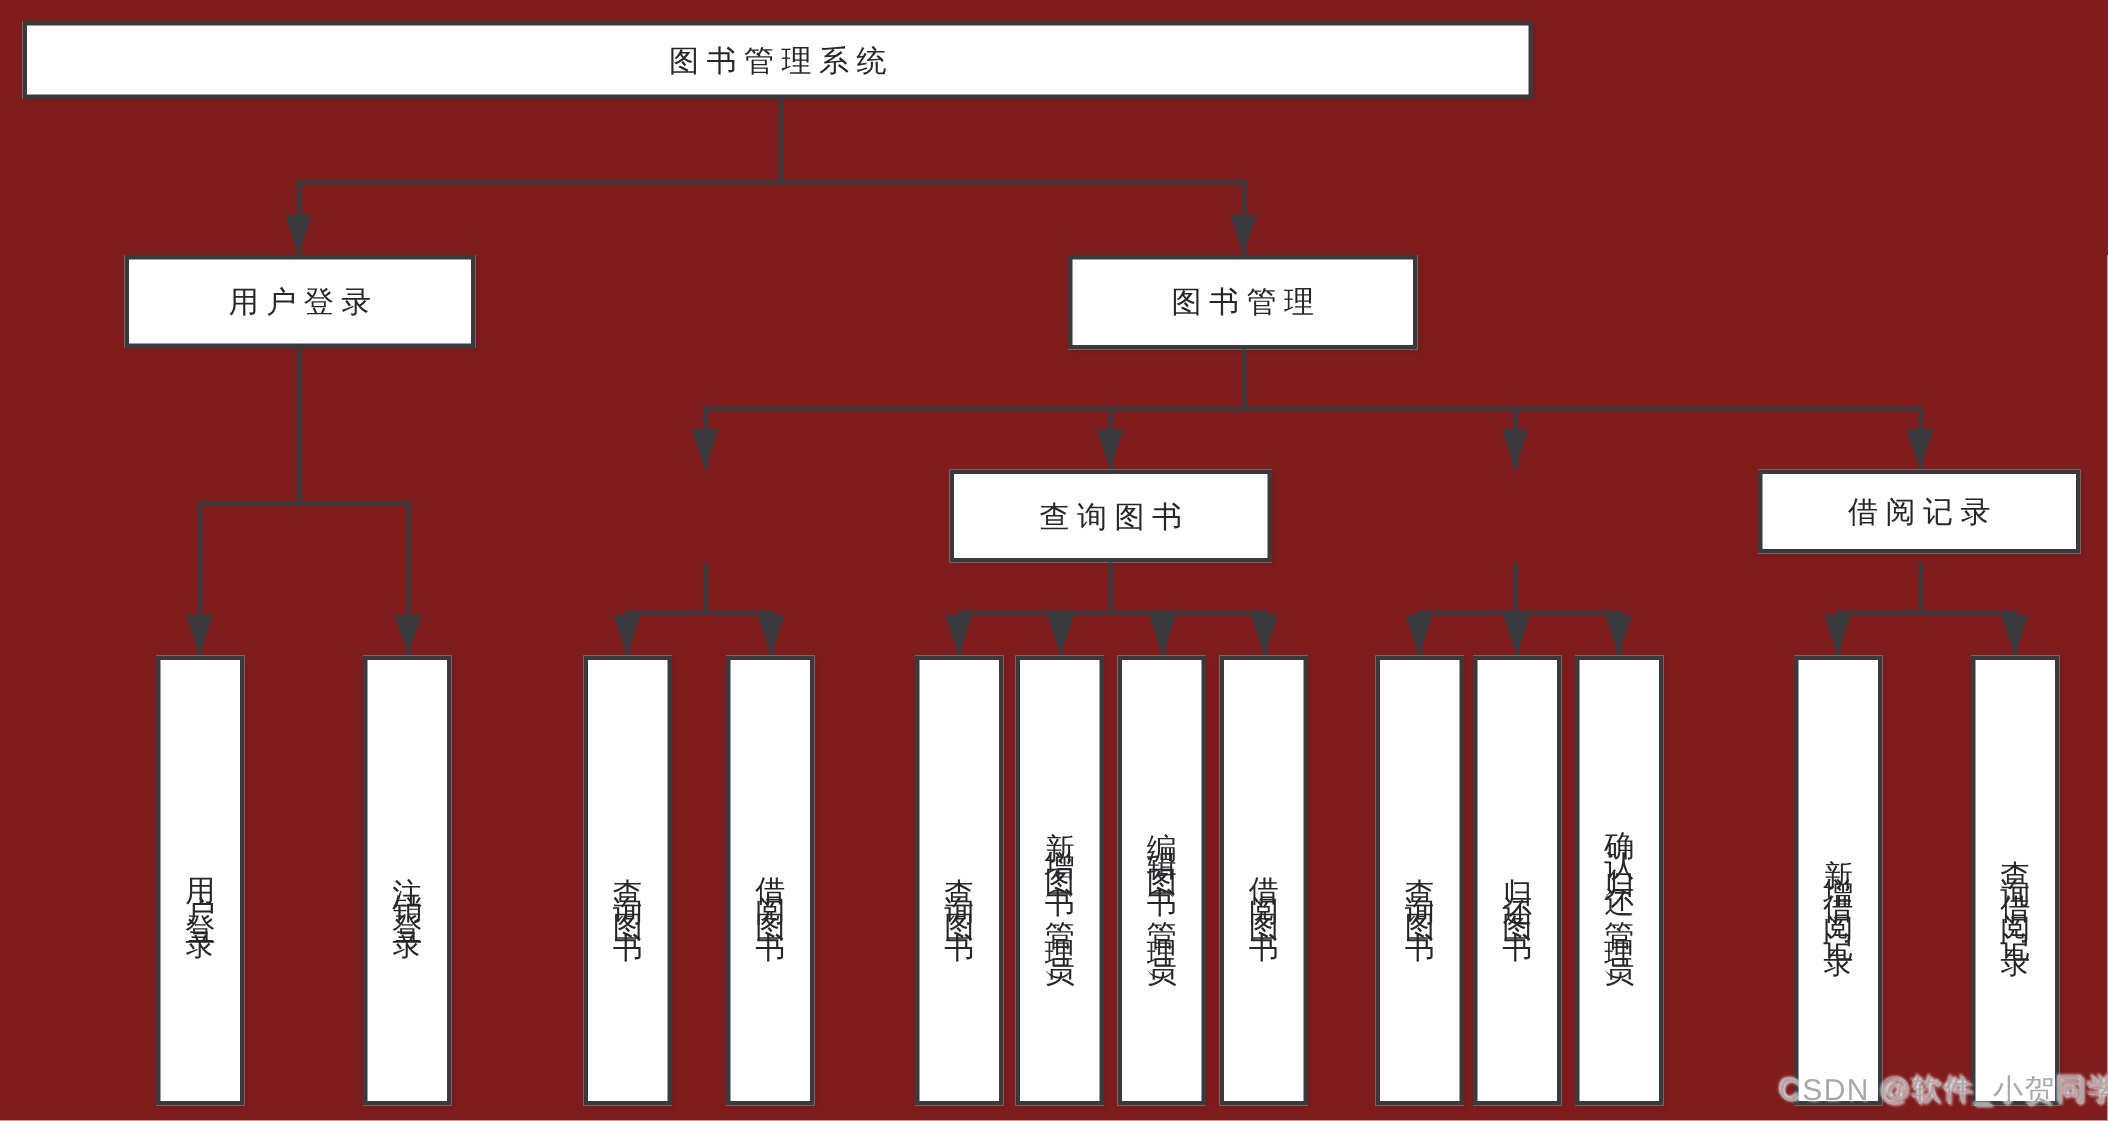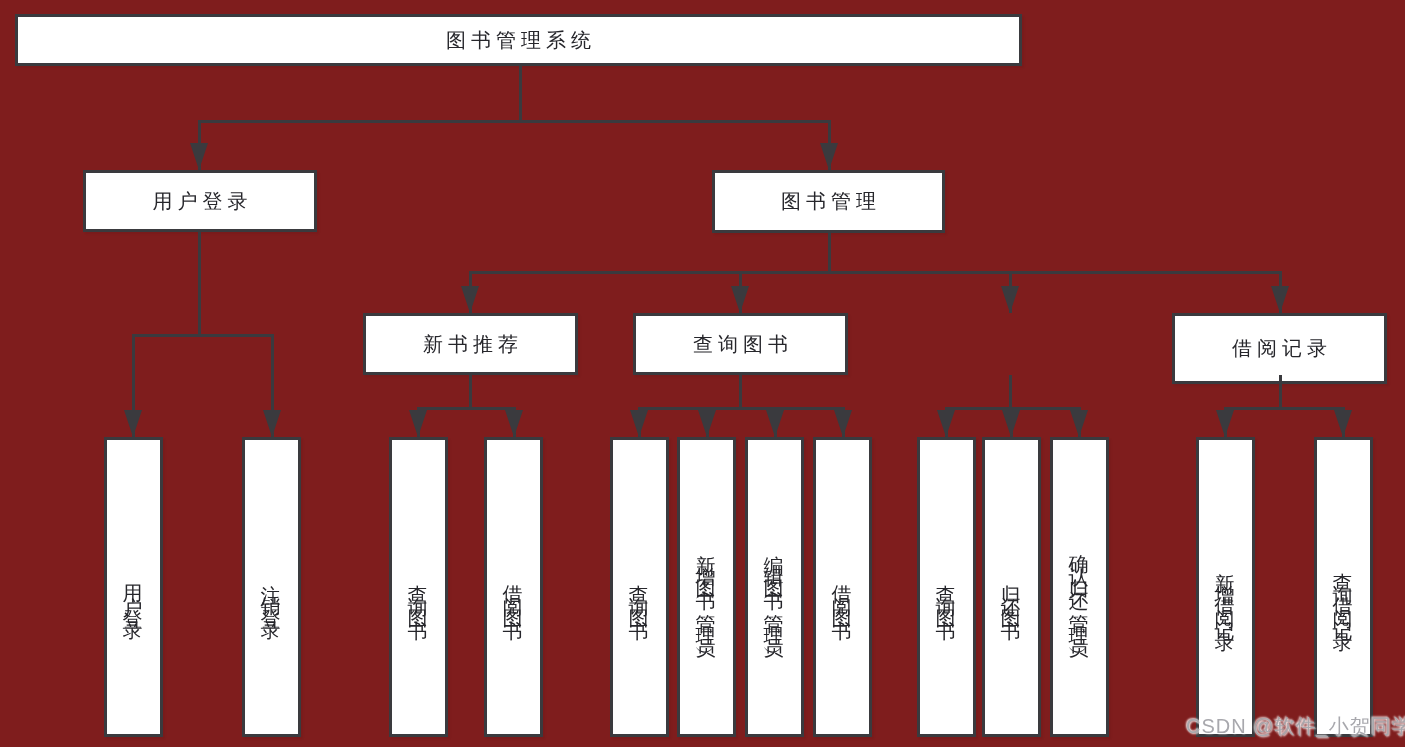--- a/index.html
+++ b/index.html
@@ -80,23 +80,22 @@
   <div class="hl" style="left:469px;top:271px;width:812px;"></div>
   <div class="vl" style="left:469px;top:271px;height:42px;"></div>
   <div class="vl" style="left:739px;top:271px;height:42px;"></div>
   <div class="vl" style="left:1009px;top:271px;height:42px;"></div>
   <div class="vl" style="left:1279px;top:271px;height:42px;"></div>
   <div class="ah" style="left:461px;top:286px;"></div>
   <div class="ah" style="left:731px;top:286px;"></div>
   <div class="ah" style="left:1001px;top:286px;"></div>
   <div class="ah" style="left:1271px;top:286px;"></div>
 
-  <div class="box hbox" style="left:363px;top:313px;width:215px;height:62px;">新书推荐</div>
   <div class="box hbox" style="left:633px;top:313px;width:215px;height:62px;">查询图书</div>
-  <div class="box hbox" style="left:1172px;top:313px;width:215px;height:71px;">借阅记录</div>
+  <div class="box hbox" style="left:1172px;top:313px;width:215px;height:56px;">借阅记录</div>
 
   <div class="vl" style="left:469px;top:375px;height:32px;"></div>
   <div class="hl" style="left:417px;top:407px;width:99px;"></div>
   <div class="vl" style="left:417px;top:407px;height:30px;"></div>
   <div class="vl" style="left:513px;top:407px;height:30px;"></div>
   <div class="ah" style="left:409px;top:410px;"></div>
   <div class="ah" style="left:505px;top:410px;"></div>
 
   <div class="vl" style="left:739px;top:375px;height:32px;"></div>
   <div class="hl" style="left:638px;top:407px;width:207px;"></div>

